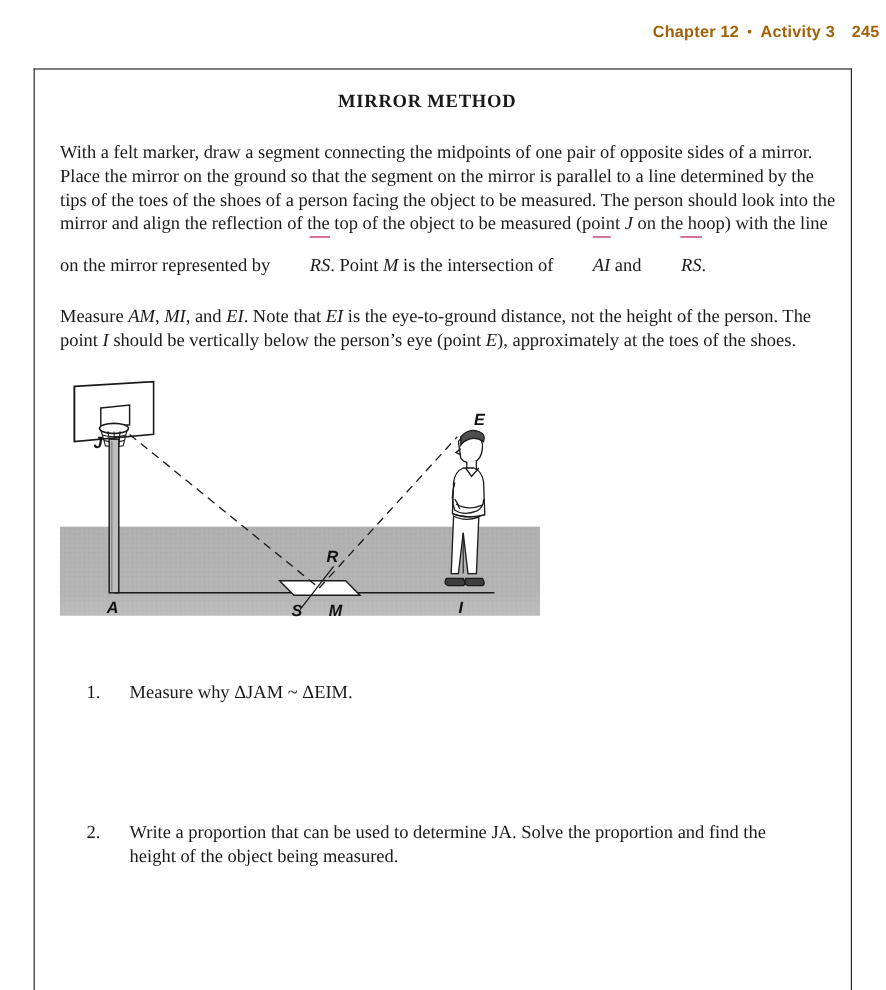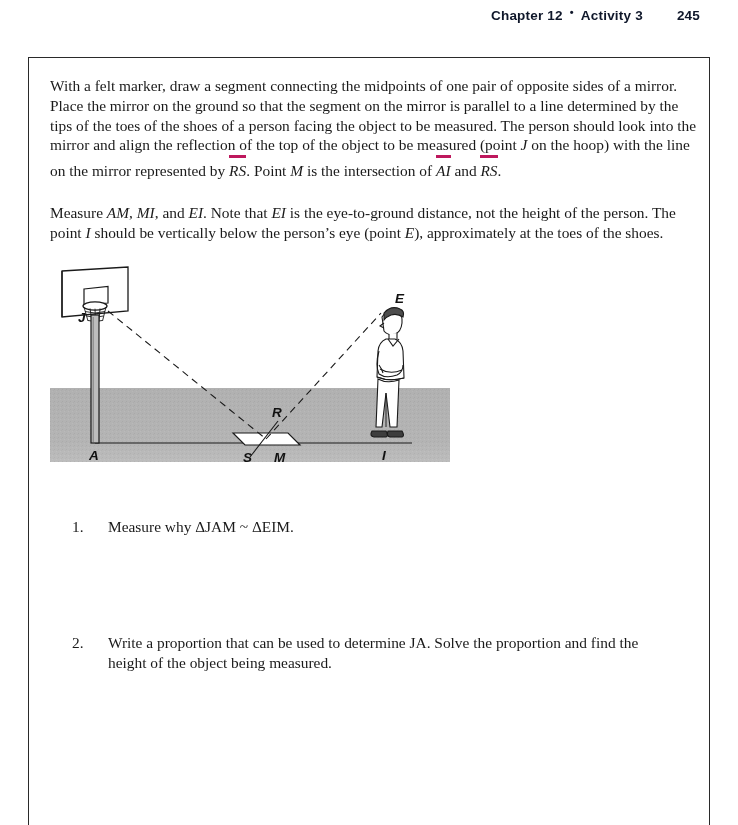--- a/index.html
+++ b/index.html
@@ -18,38 +18,38 @@
 
   
   #running-head {
     position: absolute;
     top: 8px;
     left: 0;
     width: 738px;
     height: 26px;
     display: flex;
     justify-content: flex-end;
-    align-items: flex-start;
-    padding-right: 38px;
+    align-items: flex-end;
+    padding-right: 5px;
     box-sizing: border-box;
     font-family: "Liberation Sans", "DejaVu Sans", sans-serif;
     font-weight: bold;
     font-size: 13.5px;
     letter-spacing: 0.2px;
-    color: #0f172a;
+    color: #a16207;
   }
   #running-head .chapter-label { white-space: pre; }
   #running-head .bullet-sep {
     display: inline-block;
     margin: 0 7px;
     font-size: 11px;
     line-height: 1;
     transform: translateY(-1px);
   }
-  #running-head .page-number { margin-left: 34px; }
+  #running-head .page-number { margin-left: 14px; }
 
   
   #page-frame {
     position: absolute;
     left: 28px;
     top: 57px;
     width: 682px;
     height: 790px;
     border: 1.5px solid #2a2a2a;
     border-bottom: none;
@@ -78,24 +78,25 @@
   .body-paragraph {
     font-size: 15.4px;
     line-height: 19.8px;
     text-align: left;
     margin: 0 0 22px 0;
     width: 648px;
   }
   .ital { font-style: italic; }
   .seg {
     font-style: italic;
-    border-top: 3px solid #be185d;
-    padding-top: 5px;
+    border-top: 1px solid #be185d;
+    padding-top: 16px;
     display: inline-block;
     line-height: 1.0;
+    margin-left: 29px;
   }
 
   
   #figure-wrap {
     position: relative;
     width: 652px;
     height: 222px;
     margin: 6px 0 14px 0;
   }
   #figure-svg { display: block; }
@@ -125,20 +126,21 @@
   <span class="chapter-label">Chapter 12</span>
   <span class="bullet-sep">•</span>
   <span class="chapter-label">Activity 3</span>
   <span class="page-number">245</span>
 </div>
 
 <div id="page-frame"></div>
 
 <div id="content">
 
+  <div id="activity-title">MIRROR METHOD</div>
 
   <p class="body-paragraph"><span>With a felt marker, draw a segment connecting the midpoints of one pair of opposite sides of a mirror. Place the mirror on the ground so that the segment on the mirror is parallel to a line determined by the tips of the toes of the shoes of a person facing the object to be measured. The person should look into the mirror and align the reflection of the top of the object to be measured (point </span><span class="ital">J</span><span> on the hoop) with the line on the mirror represented by </span><span class="seg">RS</span><span>. Point </span><span class="ital">M</span><span> is the intersection of </span><span class="seg">AI</span><span> and </span><span class="seg">RS</span><span>.</span></p>
 
   <p class="body-paragraph"><span>Measure </span><span class="ital">AM</span><span>, </span><span class="ital">MI</span><span>, and </span><span class="ital">EI</span><span>. Note that </span><span class="ital">EI</span><span> is the eye-to-ground distance, not the height of the person. The point </span><span class="ital">I</span><span> should be vertically below the person’s eye (point </span><span class="ital">E</span><span>), approximately at the toes of the shoes.</span></p>
 
   <div id="figure-wrap">
     <svg id="figure-svg" width="652" height="222" viewBox="0 0 652 222" xmlns="http://www.w3.org/2000/svg">
       <defs>
         <pattern id="groundTexture" width="4" height="4" patternUnits="userSpaceOnUse">
           <rect width="4" height="4" fill="#b4b4b4"></rect>

